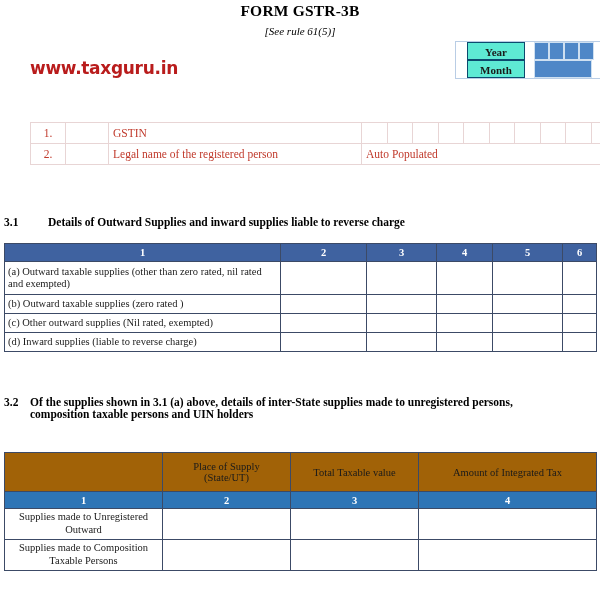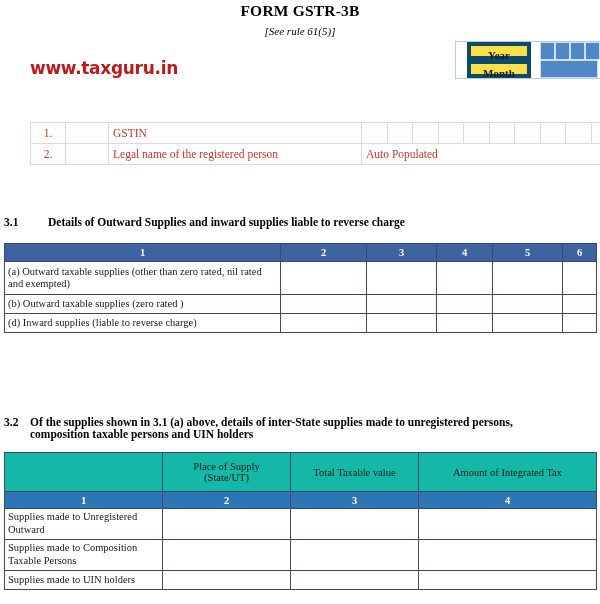--- a/index.html
+++ b/index.html
@@ -45,27 +45,27 @@
     display: flex;
     align-items: stretch;
     height: 18px;
   }
   .ym-pad {
     width: 10px;
     border-right: 1px solid #ffffff;
   }
   .ym-label {
     width: 56px;
-    background: #fde047;
+    background: #5eead4;
     color: #1b1b1b;
     font-weight: bold;
     font-size: 11px;
     text-align: center;
     line-height: 18px;
-    border: 4px solid #0c4a6e;
+    border: 1px solid #0c4a6e;
   }
   .ym-gap {
     width: 9px;
   }
   .ym-cells {
     display: flex;
   }
   .ym-cell {
     width: 13px;
     border: 1px solid #cfe0f1;
@@ -190,37 +190,37 @@
     background: #ffffff;
   }
 
   
   #table32 {
     left: 4px;
     top: 452px;
     width: 592px;
   }
   #table32 .hdr {
-    background: #14b8a6;
+    background: #a16207;
     text-align: center;
     height: 36px;
     vertical-align: middle;
     color: #1a1a1a;
     font-size: 10.5px;
   }
   #table32 .numrow td {
     background: #2e75b6;
     color: #ffffff;
     text-align: center;
     font-weight: bold;
     height: 14px;
     font-size: 10.5px;
   }
   #table32 .rowlabel {
-    text-align: left;
+    text-align: center;
     line-height: 1.2;
     color: #1a1a1a;
   }
   #table32 .cell {
     background: #ffffff;
   }
 </style>
 </head>
 <body>
 
@@ -311,31 +311,39 @@
   </tr>
   <tr>
     <td class="rowlabel">(b) Outward taxable  supplies  (zero rated )</td>
     <td class="cell"></td>
     <td class="cell"></td>
     <td class="cell"></td>
     <td class="cell"></td>
     <td class="cell"></td>
   </tr>
   <tr>
+    <td class="rowlabel">(c) Other outward supplies (Nil rated, exempted)</td>
+    <td class="cell"></td>
+    <td class="cell"></td>
+    <td class="cell"></td>
+    <td class="cell"></td>
+    <td class="cell"></td>
+  </tr>
+  <tr>
     <td class="rowlabel">(d) Inward supplies (liable to reverse charge)</td>
     <td class="cell"></td>
     <td class="cell"></td>
     <td class="cell"></td>
     <td class="cell"></td>
     <td class="cell"></td>
   </tr>
 </tbody>
   </table>
 
-<div class="sec-head" style="left:4px; top:416px; width:592px;">
+<div class="sec-head" style="left:4px; top:396px; width:592px;">
   <span class="sec-num" style="width:26px">3.2</span>
   <span class="sec-text">
     <span>Of the supplies shown in 3.1 (a)  above, details of inter-State supplies made to unregistered persons,</span>
     <span class="l2">composition taxable persons and UIN holders</span>
   </span>
 </div>
 
 <table class="data-table" id="table32">
   <colgroup>
     <col style="width:158px">
@@ -370,20 +378,14 @@
   </tr>
   <tr>
     <td class="rowlabel" style="height:28px">
       <span>Supplies made to Composition</span><br>
       <span>Taxable Persons</span>
     </td>
     <td class="cell"></td>
     <td class="cell"></td>
     <td class="cell"></td>
   </tr>
-  <tr>
-    <td class="rowlabel">Supplies made to UIN holders</td>
-    <td class="cell"></td>
-    <td class="cell"></td>
-    <td class="cell"></td>
-  </tr>
 </tbody>
   </table>
 
 </body></html>

